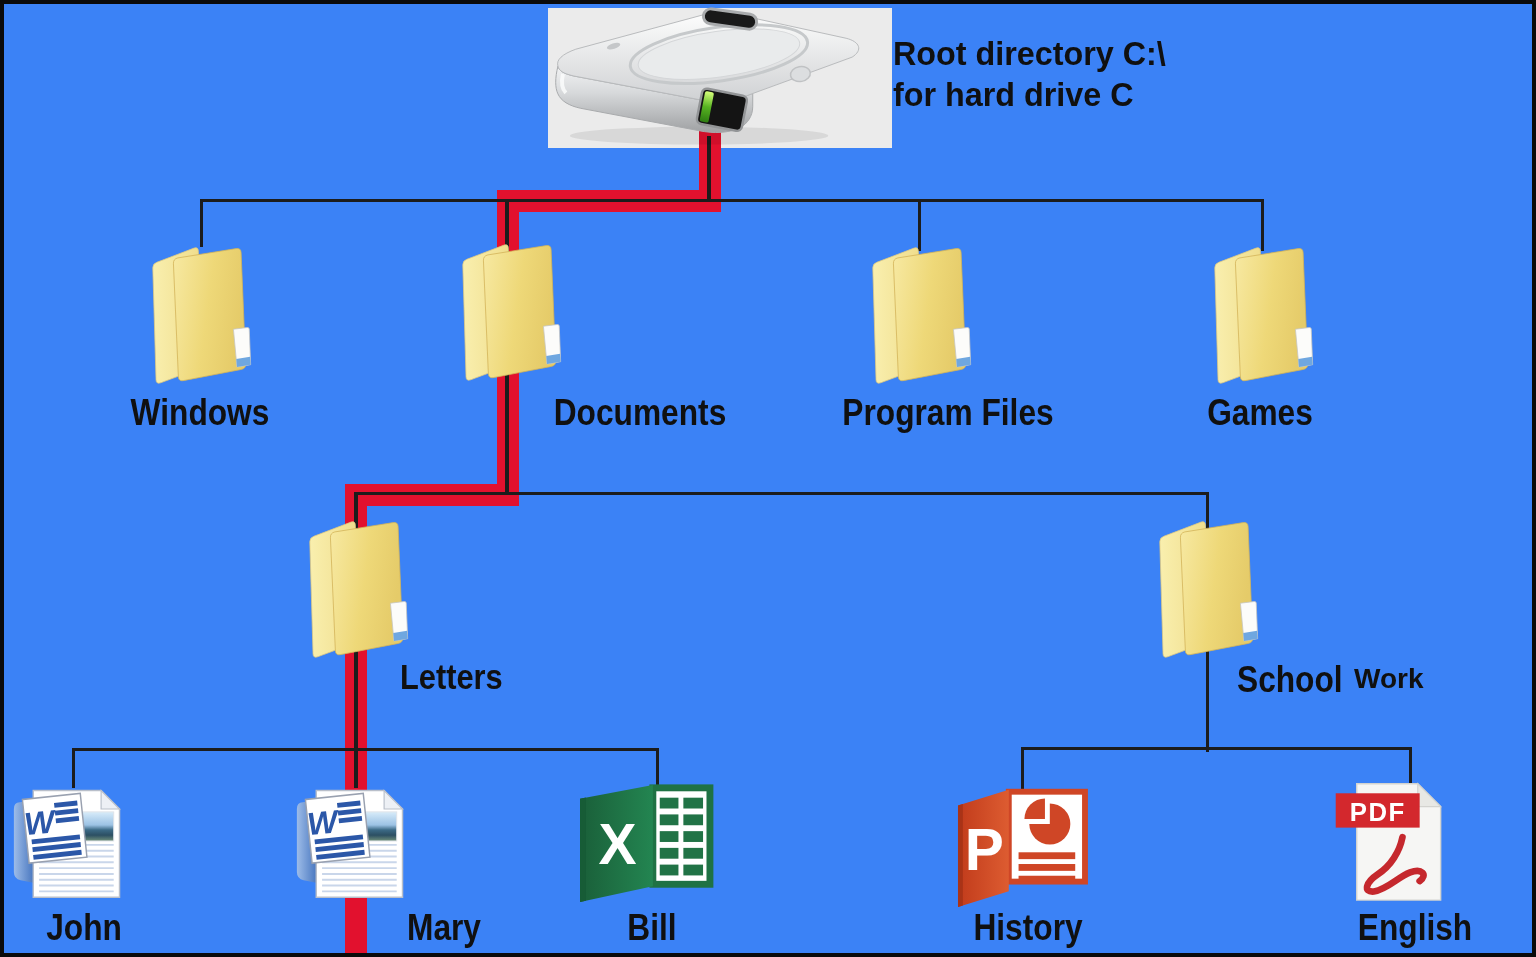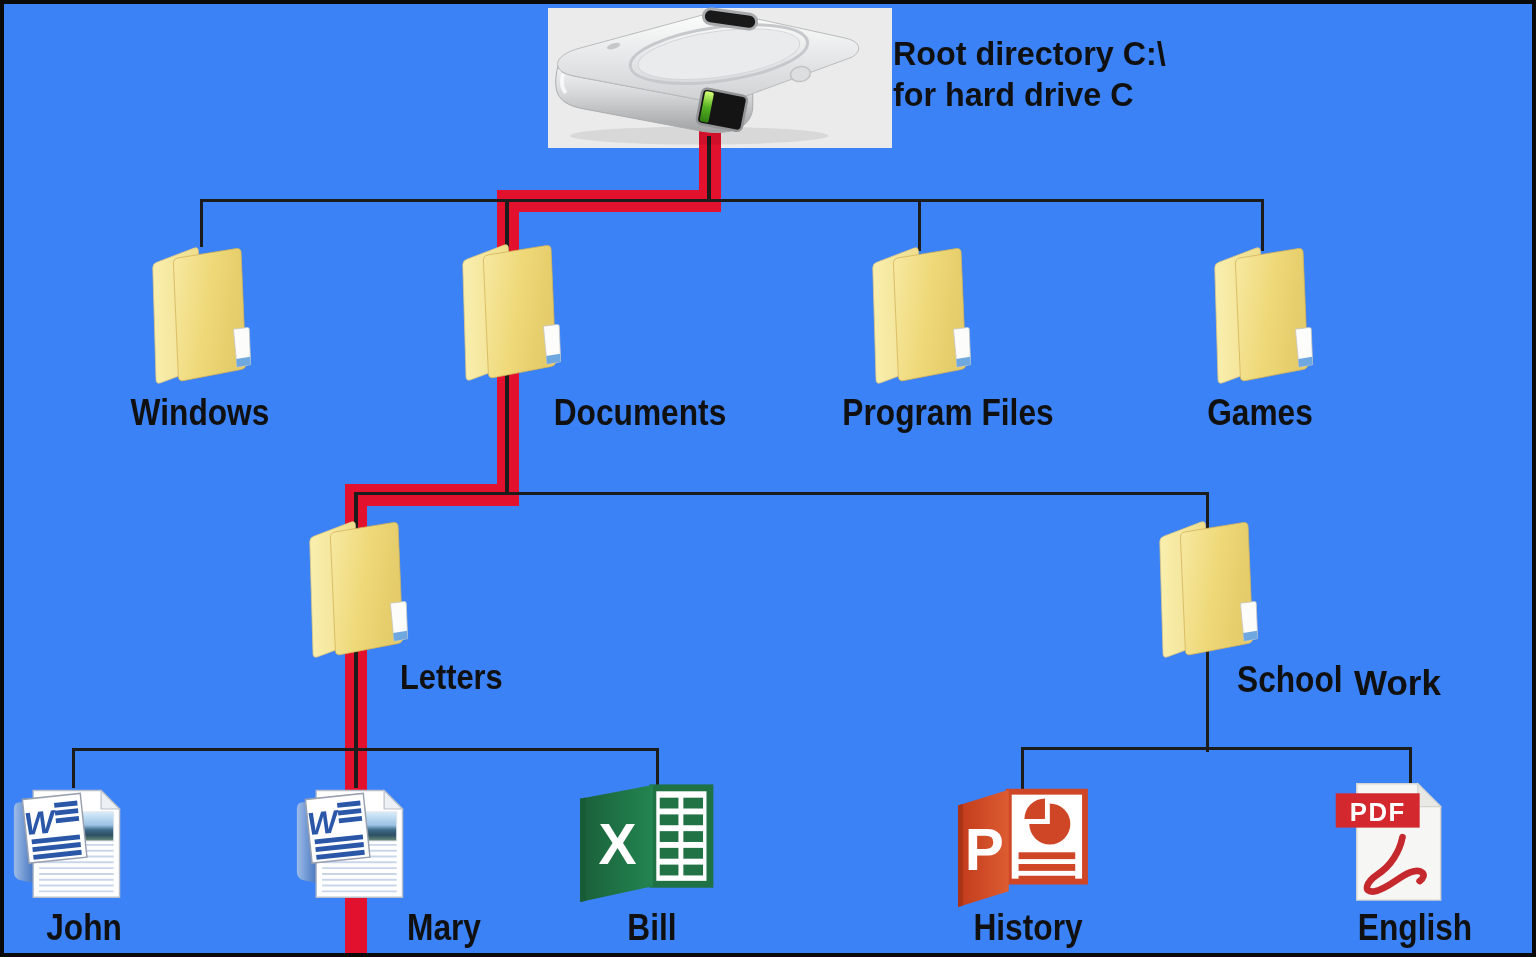--- a/index.html
+++ b/index.html
@@ -6,21 +6,21 @@
   .canvas{position:relative;width:1536px;height:957px;background:#3b82f6;overflow:hidden;
           font-family:"Liberation Sans",sans-serif;}
   .frame{position:absolute;inset:0;border:4px solid #0a0a0a;z-index:50;pointer-events:none;}
   .drive-bg{position:absolute;left:548px;top:8px;width:344px;height:140px;background:#ebebeb;z-index:0;}
   .rseg{position:absolute;background:#e2112e;z-index:1;}
   .bseg{position:absolute;background:#1c1c1c;z-index:2;}
   .icon{position:absolute;z-index:3;}
   .lbl{position:absolute;z-index:4;color:#101010;font-weight:700;font-size:36px;white-space:nowrap;}
   .lbl.center{transform:translateX(-50%) scaleX(0.88);}
   .lbl.left{transform:scaleX(0.88);transform-origin:0 50%;}
-  .lbl.wide{font-size:35px;transform:none;}
+  .lbl.wide{font-size:28px;transform:none;}
   .root-lbl{position:absolute;left:893px;top:33px;z-index:4;color:#101010;font-weight:700;
             font-size:34px;line-height:41px;transform:scaleX(0.95);transform-origin:0 0;}
   svg text{font-family:"Liberation Sans",sans-serif;}
   .defs-holder{position:absolute;width:0;height:0;overflow:hidden;}
 </style>
 </head>
 <body>
 
 <div class="canvas">
 

